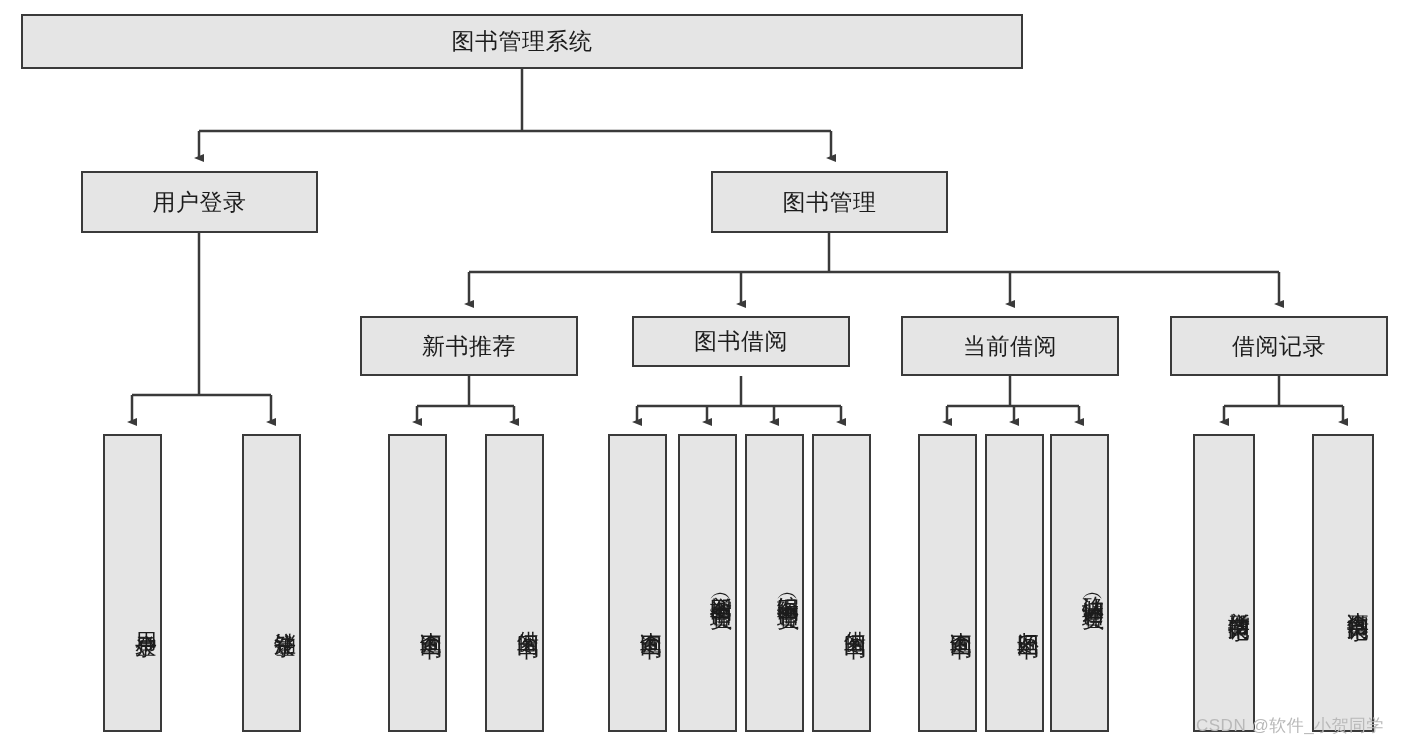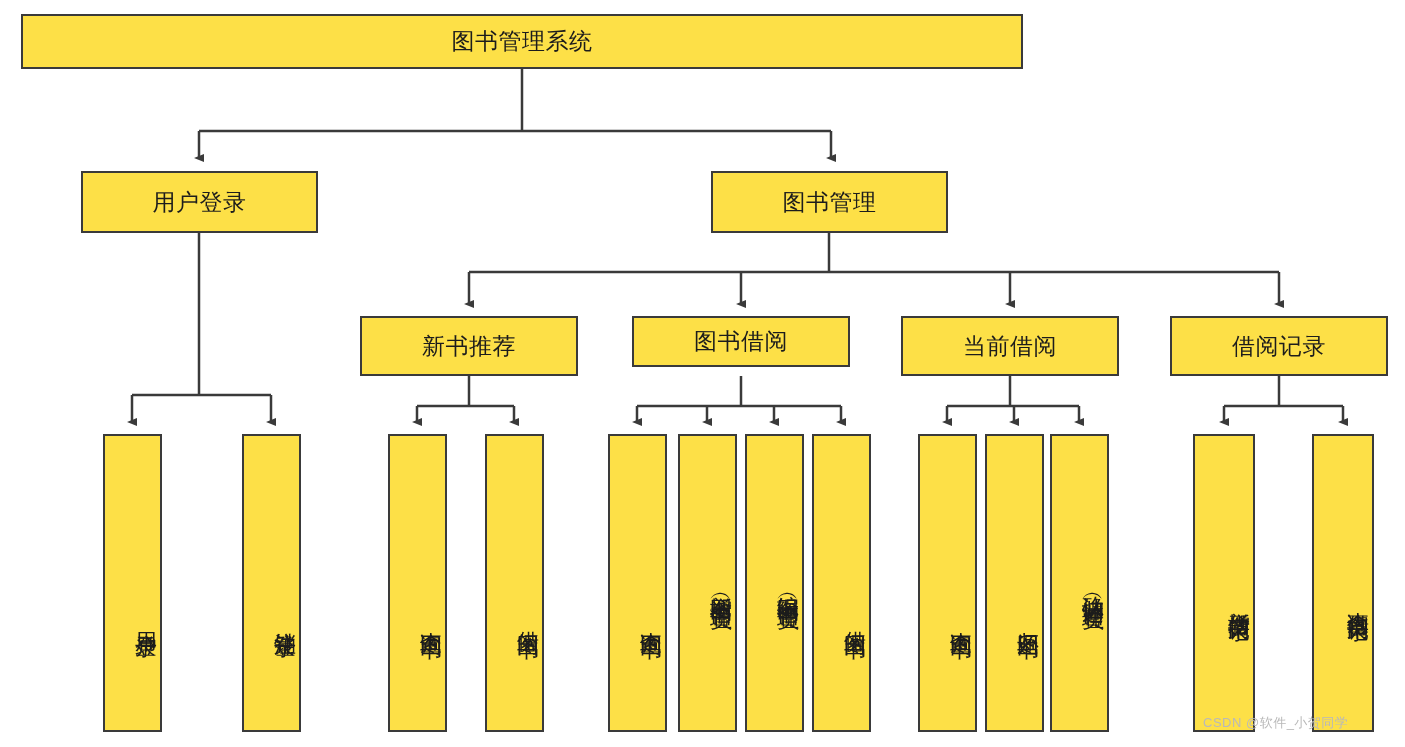--- a/index.html
+++ b/index.html
@@ -21,21 +21,21 @@
     position: absolute;
     left: 0;
     top: 0;
     width: 1405px;
     height: 747px;
     pointer-events: none;
   }
   .node {
     position: absolute;
     box-sizing: border-box;
-    background: #fde047;
+    background: #e5e5e5;
     border: 2.5px solid #3a3a3a;
     display: flex;
     align-items: center;
     justify-content: center;
     color: #1c1c1c;
   }
   .node.horiz {
     font-size: 23px;
     letter-spacing: 0.5px;
   }
@@ -52,25 +52,24 @@
   .node.vert.tall-text {
     align-items: flex-start;
     padding-top: 8px;
   }
   .node.vert .vlabel {
     display: block;
     white-space: nowrap;
   }
   .watermark {
     position: absolute;
-    font-size: 13px;
+    font-size: 17px;
     color: #b9b9b9;
     white-space: nowrap;
     letter-spacing: 0.5px;
-    padding-left: 7px;
   }
 </style>
 </head>
 <body>
 
 <div id="canvas">
 
   <svg id="edges" viewBox="0 0 1405 747">
     <defs>
       <marker id="arrow" markerWidth="10" markerHeight="10" refX="4" refY="5" orient="auto" markerUnits="userSpaceOnUse">

